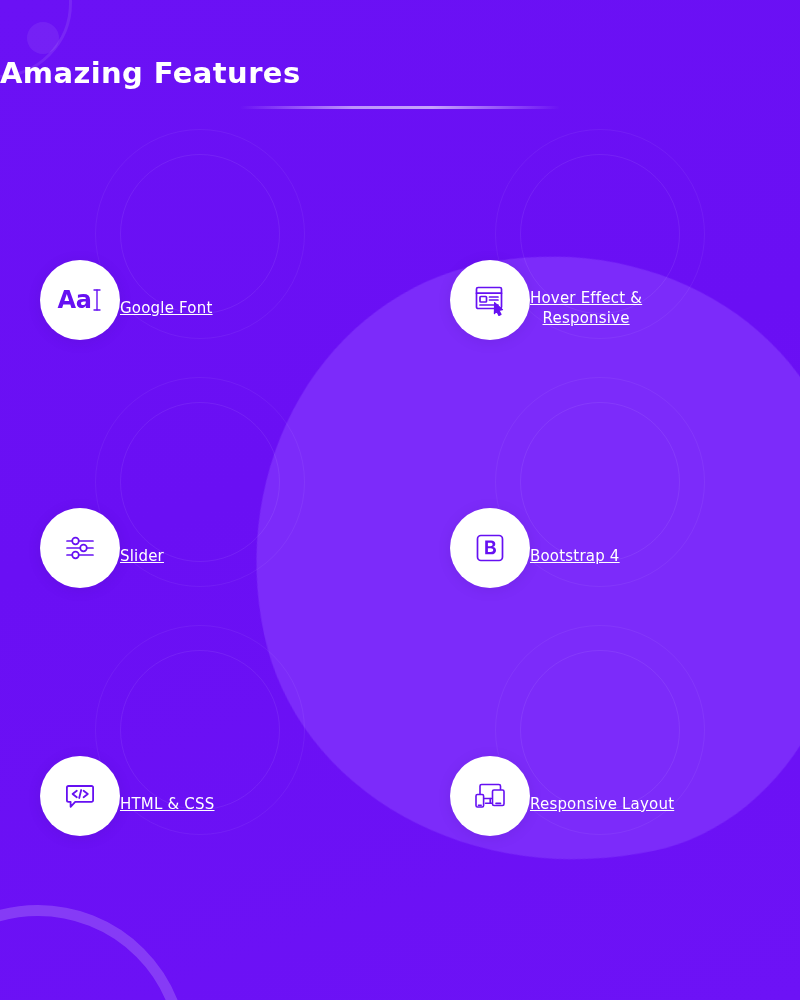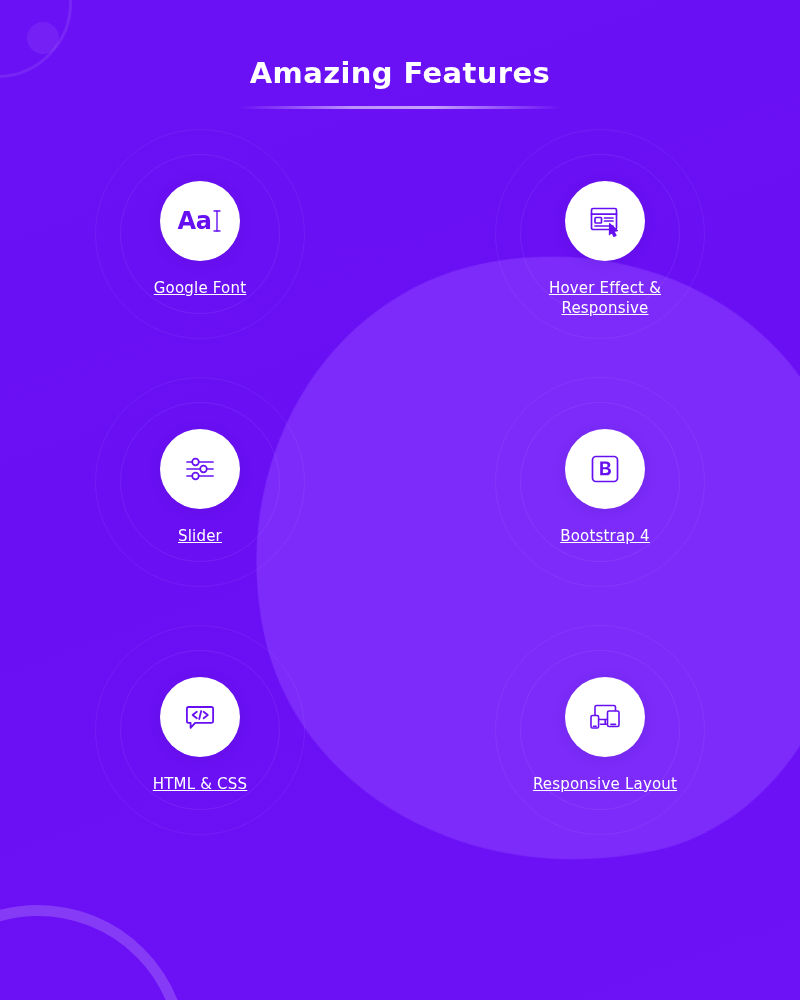--- a/index.html
+++ b/index.html
@@ -79,21 +79,21 @@
   
   .page {
     position:relative;
     z-index:2;
     width:800px;
     height:1000px;
   }
 
   .header {
     padding-top:58px;
-    text-align:center;
+    text-align:left;
   }
 
   .title {
     color:#ffffff;
     font-size:29px;
     font-weight:bold;
     letter-spacing:0.4px;
     line-height:1.1;
   }
 
@@ -115,21 +115,21 @@
     grid-template-columns:400px 400px;
     grid-template-rows:248px 248px 248px;
     justify-items:center;
   }
 
   .feature {
     position:relative;
     width:320px;
     height:248px;
     display:flex;
-    flex-direction:column;
+    flex-direction:row;
     align-items:center;
     justify-content:flex-start;
     padding-top:10px;
   }
 
   
   .halo {
     position:absolute;
     top:-42px;
     left:50%;

